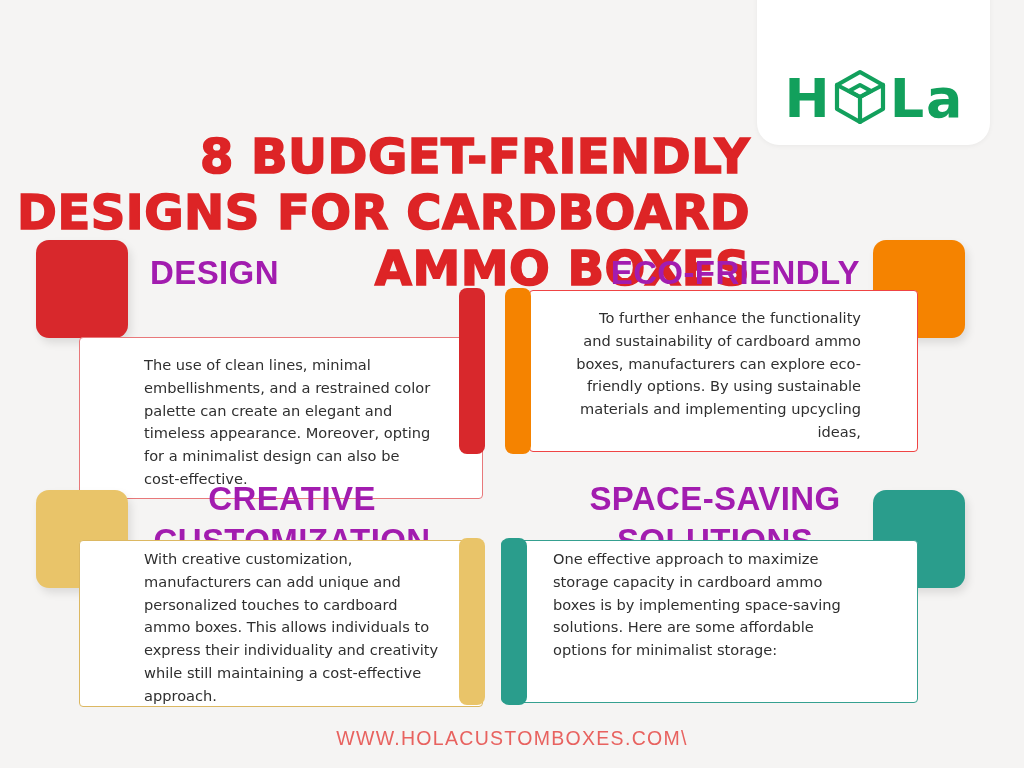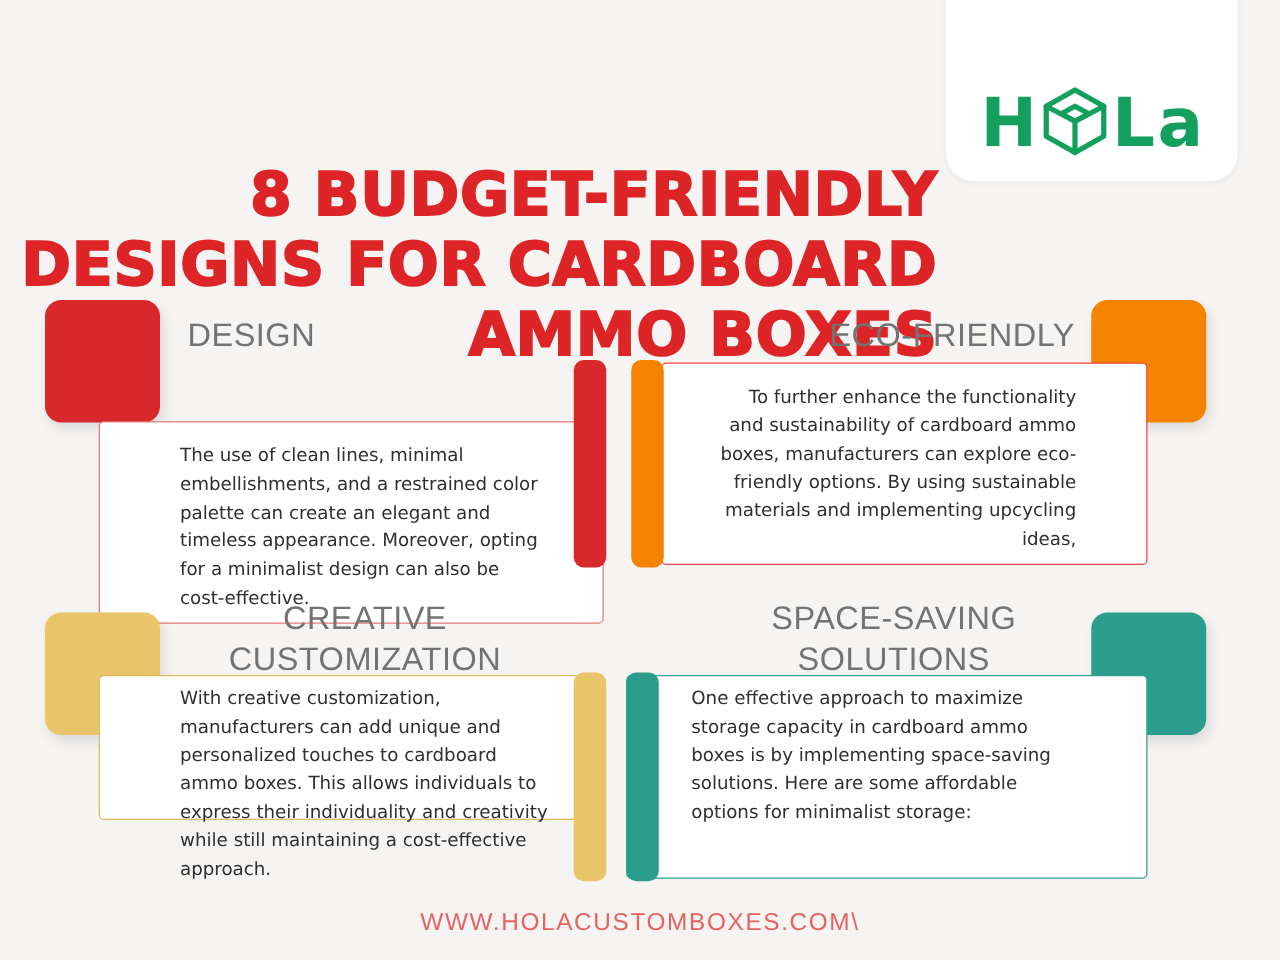--- a/index.html
+++ b/index.html
@@ -80,24 +80,24 @@
     -webkit-text-stroke: 1.6px #dd2426;
   }
 
   
   .card {
     position: absolute;
   }
   .card-title {
     position: absolute;
     font-family: "Liberation Sans", sans-serif;
-    font-weight: 400;
-    font-size: 26px;
+    font-weight: 700;
+    font-size: 33px;
     line-height: 1.26;
-    color: #737373;
+    color: #a21caf;
     letter-spacing: 0.4px;
     text-transform: uppercase;
     white-space: pre-line;
   }
   .card-body-box {
     position: absolute;
     background: #ffffff;
     box-sizing: border-box;
     border-radius: 4px;
   }
@@ -136,21 +136,21 @@
     left: 529px; top: 290px; width: 389px; height: 162px;
     border: 1px solid #ef4444;
   }
   #card-eco .card-body-text { position:absolute; right: 56px; top: 16px; width: 290px; text-align: right; }
   #card-eco .card-bar { left: 505px; top: 288px; width: 26px; height: 166px; }
 
   
   #card-creative .card-square { left: 36px;  top: 490px; width: 92px;  height: 98px; }
   #card-creative .card-title  { left: 142px; top: 478px; width: 300px; text-align: center; }
   #card-creative .card-body-box {
-    left: 79px; top: 540px; width: 404px; height: 116px;
+    left: 79px; top: 540px; width: 404px; height: 167px;
     border: 1px solid #dcb862;
     padding-left: 18px;
   }
   #card-creative .card-body-text { position:absolute; left: 64px; top: 7px; width: 300px; text-align: left; }
   #card-creative .card-bar { left: 459px; top: 538px; width: 26px; height: 167px; }
 
   
   #card-space .card-square { left: 873px; top: 490px; width: 92px;  height: 98px; }
   #card-space .card-title  { left: 570px; top: 478px; width: 290px; text-align: center; }
   #card-space .card-body-box {

